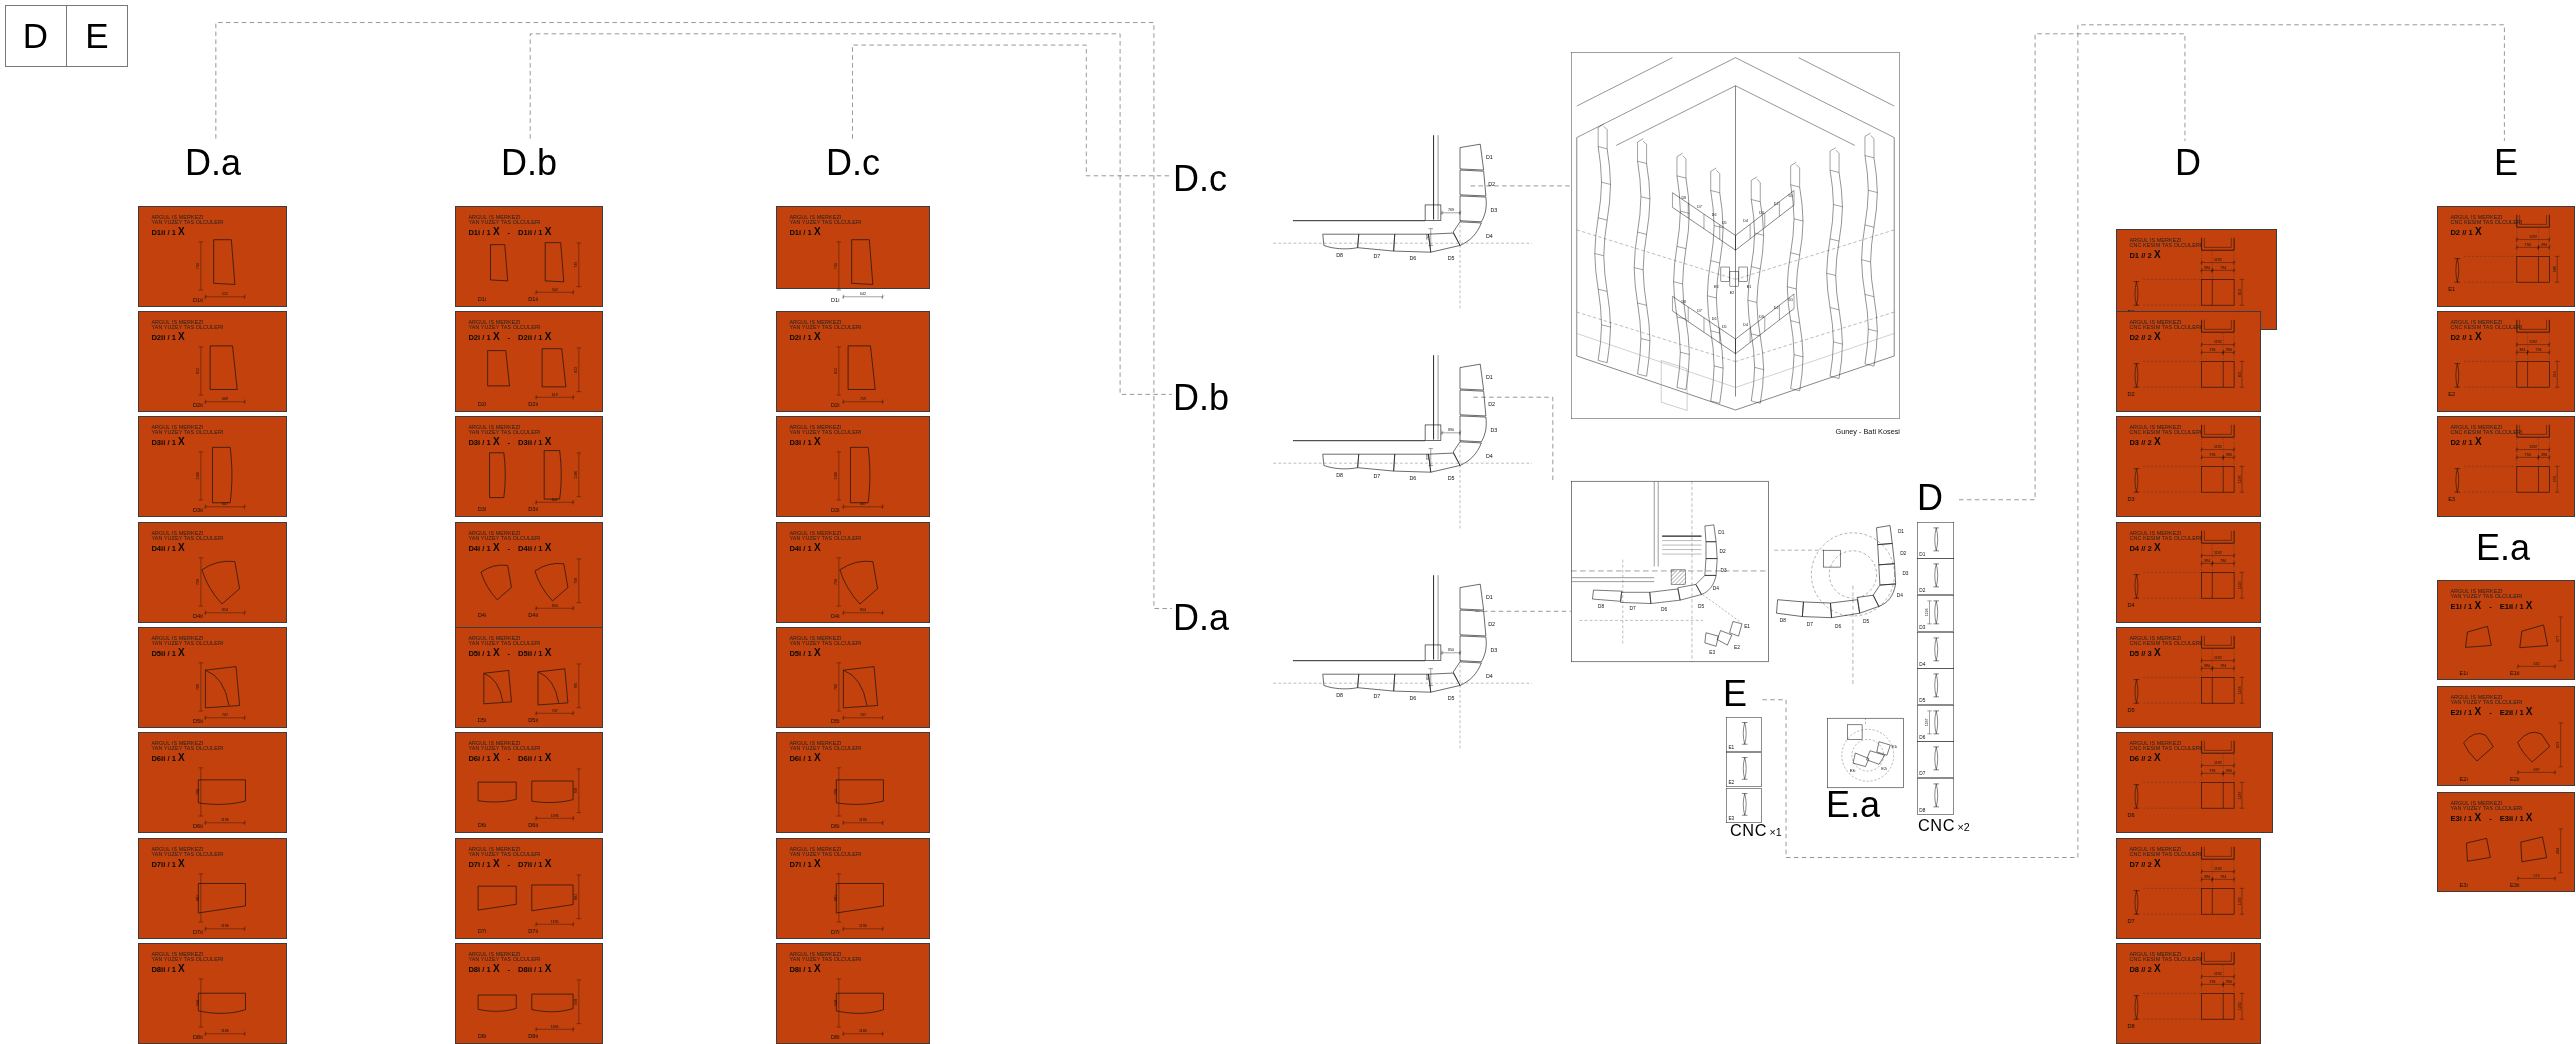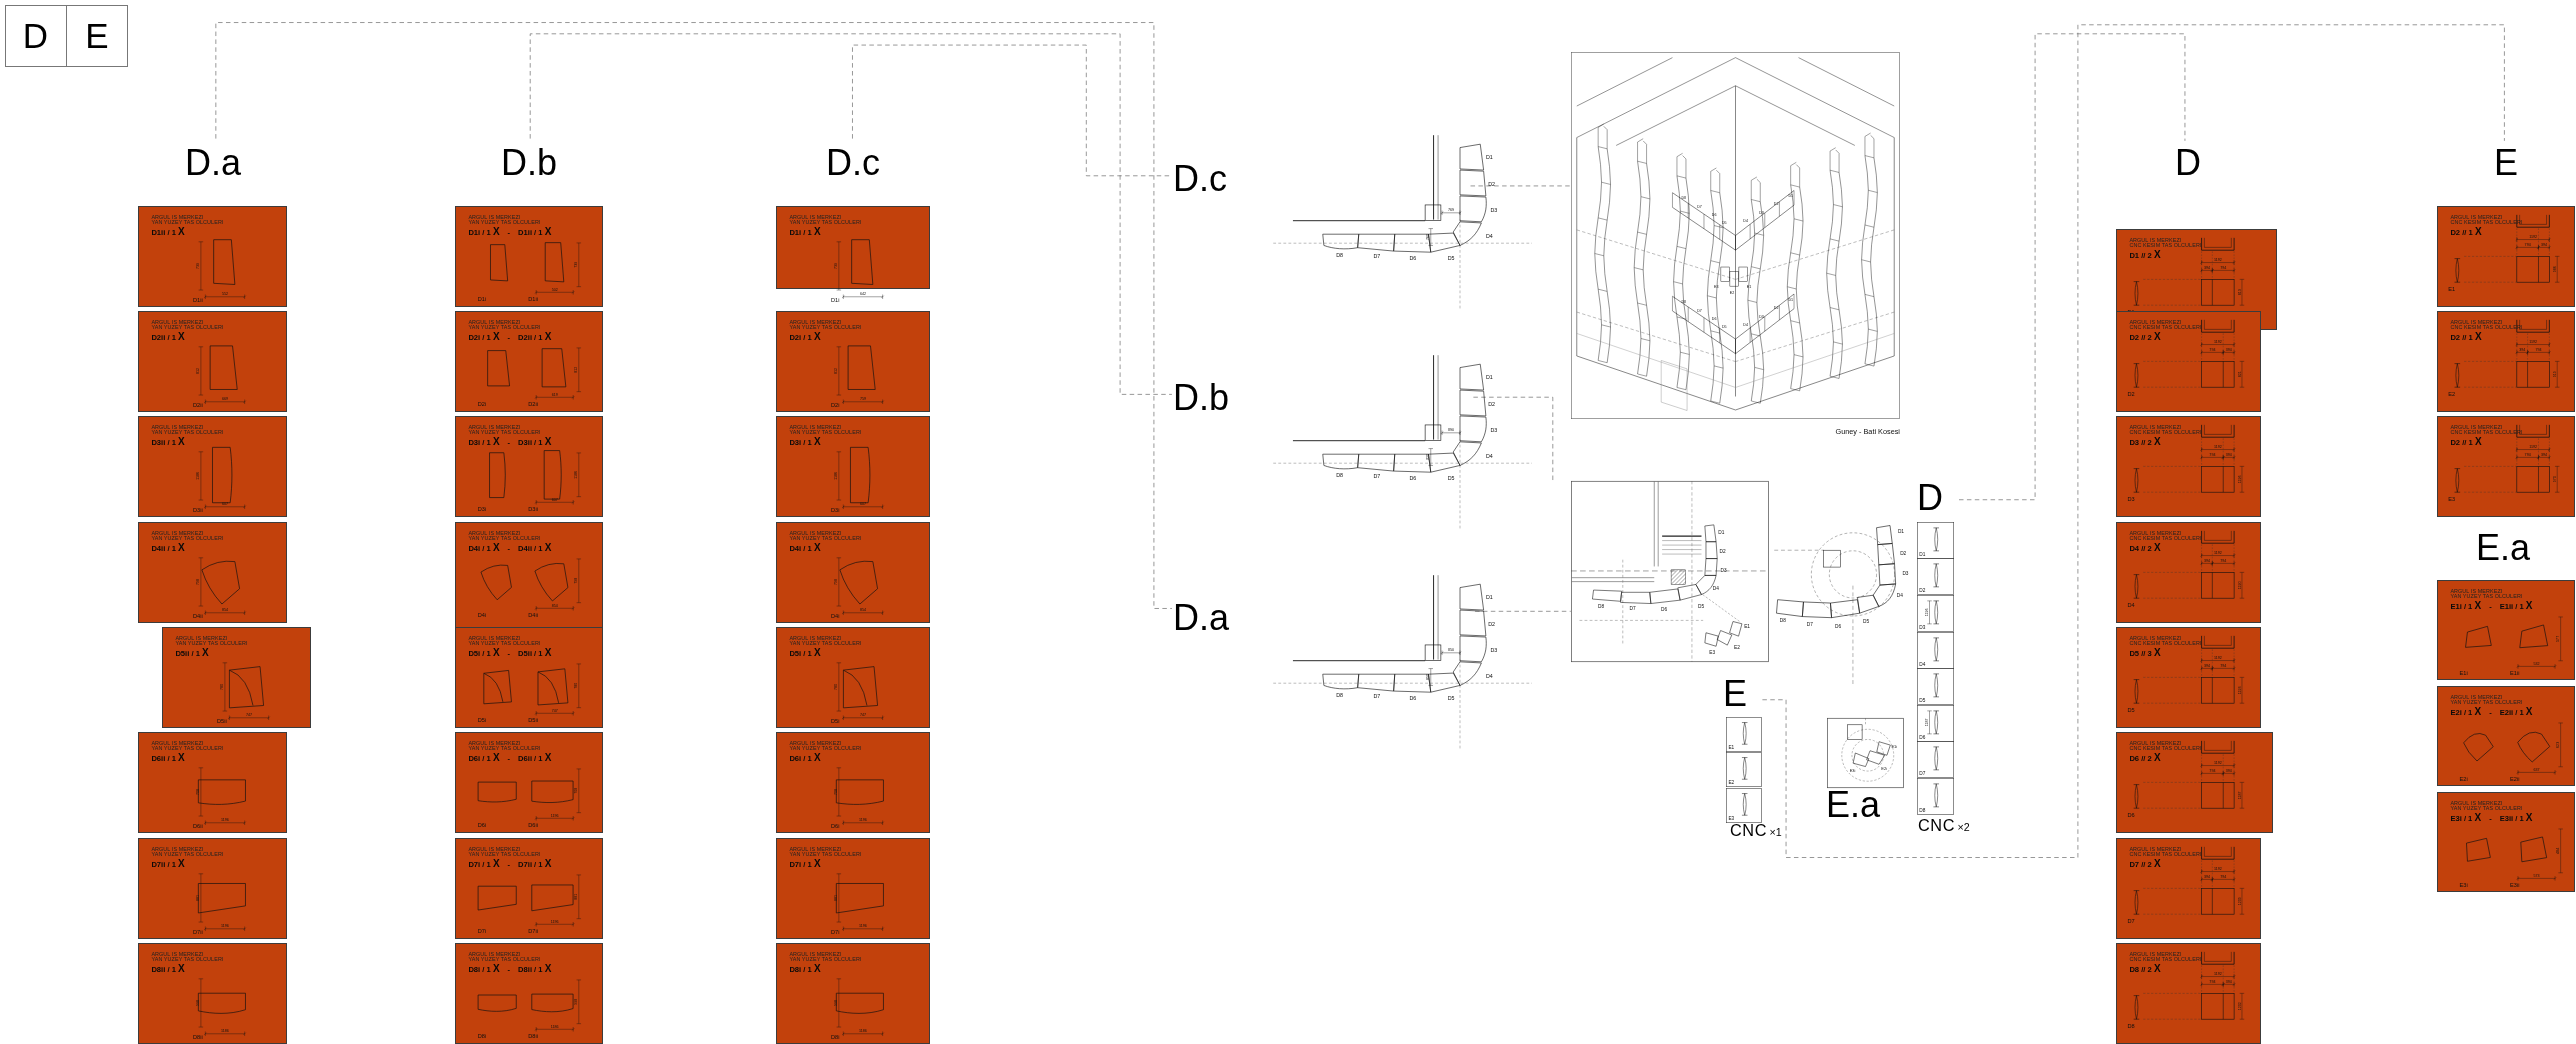--- a/index.html
+++ b/index.html
@@ -118,21 +118,21 @@
           <line x1="116" y1="162" x2="120" y2="158" stroke="#111" stroke-width="0.7" fill="none"></line>
           <line x1="186" y1="162" x2="190" y2="158" stroke="#111" stroke-width="0.7" fill="none"></line>
           <text x="153" y="157.5" font-size="6.5" text-anchor="middle">854</text>
           <line x1="110" y1="62" x2="110" y2="148" stroke="#111" stroke-width="0.7" fill="none"></line>
           <line x1="106" y1="62" x2="114" y2="62" stroke="#111" stroke-width="0.7" fill="none"></line>
           <line x1="106" y1="148" x2="114" y2="148" stroke="#111" stroke-width="0.7" fill="none"></line>
           <text x="107.5" y="105" font-size="6.5" text-anchor="middle" transform="rotate(-90 107.5 105)">758</text>
           <text x="96" y="170" font-size="10" text-anchor="start">D4ii</text>
         </svg>
       </div>
-      <div class="card" style="left: 138px; top: 627px; width: 149px; height: 101px; margin-left: 24px;">
+      <div class="card" style="left: 138px; top: 627px; width: 149px; height: 101px;">
         <div class="tline" style="top: 6.8px;">ARGUL IS MERKEZI</div>
         <div class="tline" style="top: 12.4px;">YAN YUZEY TAS OLCULERI</div>
         <div class="code"><span>D5ii / 1 </span><span class="xm">X</span></div>
         <svg width="149" height="101" viewBox="0 0 265 180" style="left:0;top:0;">
           <g transform="translate(95,52) scale(1.05)">
             <path d="M22,22 L74,16 L80,82 L22,86 Z" stroke="#111" stroke-width="1.1428571428571428" fill="none"></path>
             <path d="M22,22 Q54,34 62,82" stroke="#111" stroke-width="1.1428571428571428" fill="none"></path>
           </g>
           <line x1="118" y1="160" x2="188" y2="160" stroke="#111" stroke-width="0.7" fill="none"></line>
           <line x1="118" y1="156" x2="118" y2="164" stroke="#111" stroke-width="0.7" fill="none"></line>

